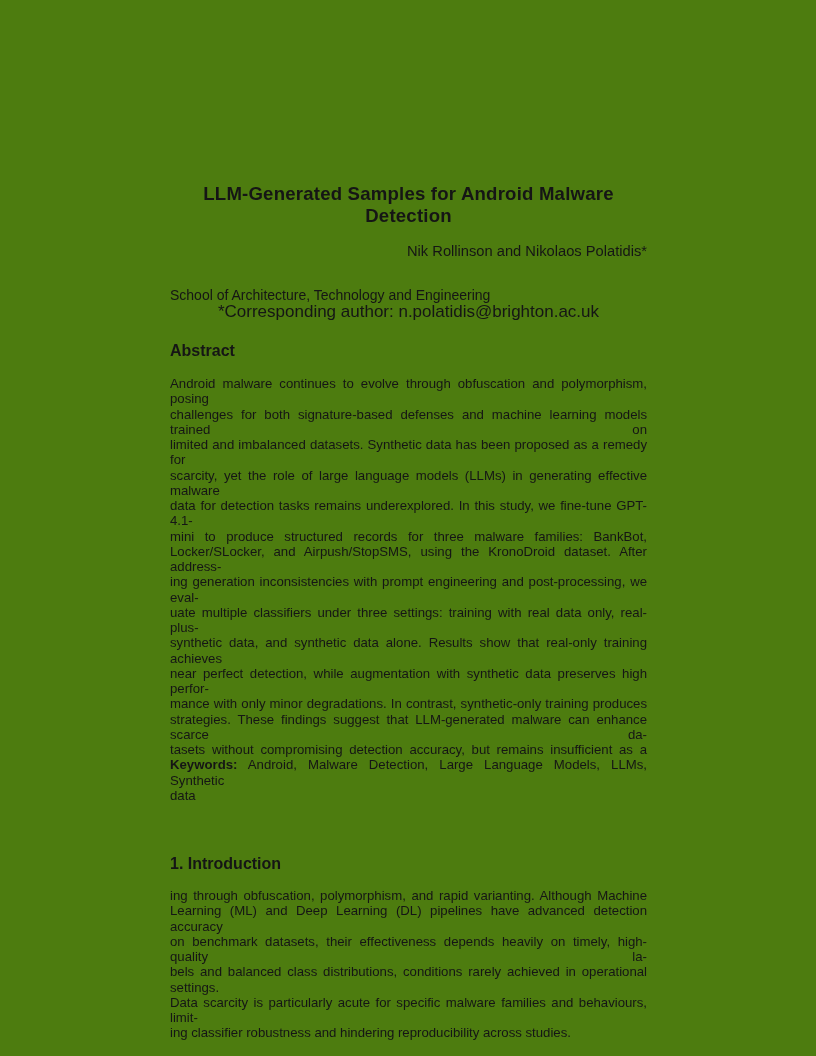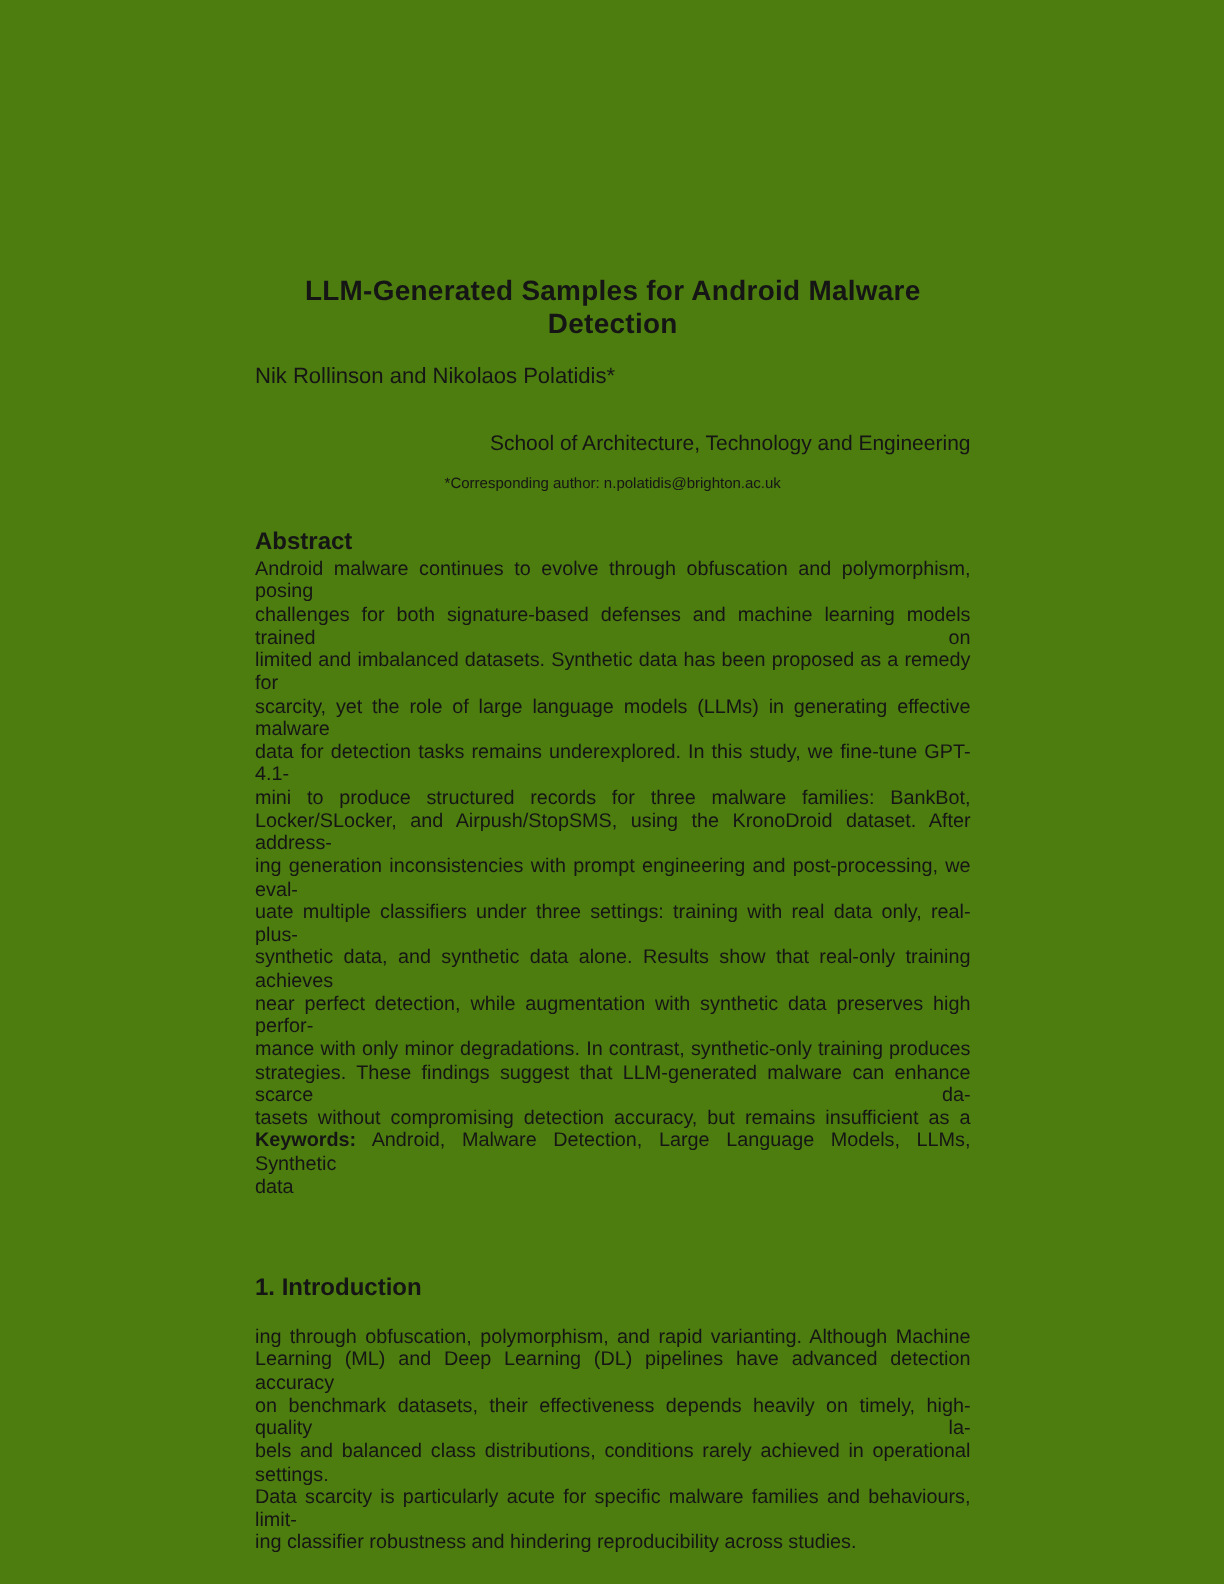--- a/index.html
+++ b/index.html
@@ -23,46 +23,45 @@
     font-size: 18.6px;
     line-height: 22px;
     font-weight: bold;
     text-align: center;
     letter-spacing: 0.2px;
   }
   .authors {
     margin-top: 15px;
     font-size: 14.7px;
     line-height: 18px;
-    text-align: left;
+    text-align: right;
   }
   .affil {
     font-size: 14px;
     line-height: 17px;
-    text-align: right;
+    text-align: left;
   }
   .affil-school { margin-top: 27px; }
   .affil-univ { margin-top: 11px; }
   .corresp {
-    margin-top: 11px;
-    font-size: 10px;
+    font-size: 17px;
     line-height: 15px;
     text-align: center;
   }
   .section-heading {
     font-size: 16px;
     line-height: 19px;
     font-weight: bold;
     margin: 0;
     text-align: left;
   }
   .abstract-heading { margin-top: 22px; }
   .intro-heading { margin-top: 51px; }
   .para { margin: 0; padding: 0; }
-  .para-abstract { }
+  .para-abstract { margin-top: 16px; }
   .para-intro { margin-top: 15px; }
   .pline {
     font-size: 13.2px;
     line-height: 15.25px;
     white-space: normal;
   }
   .jline {
     text-align: justify;
     text-align-last: justify;
   }

